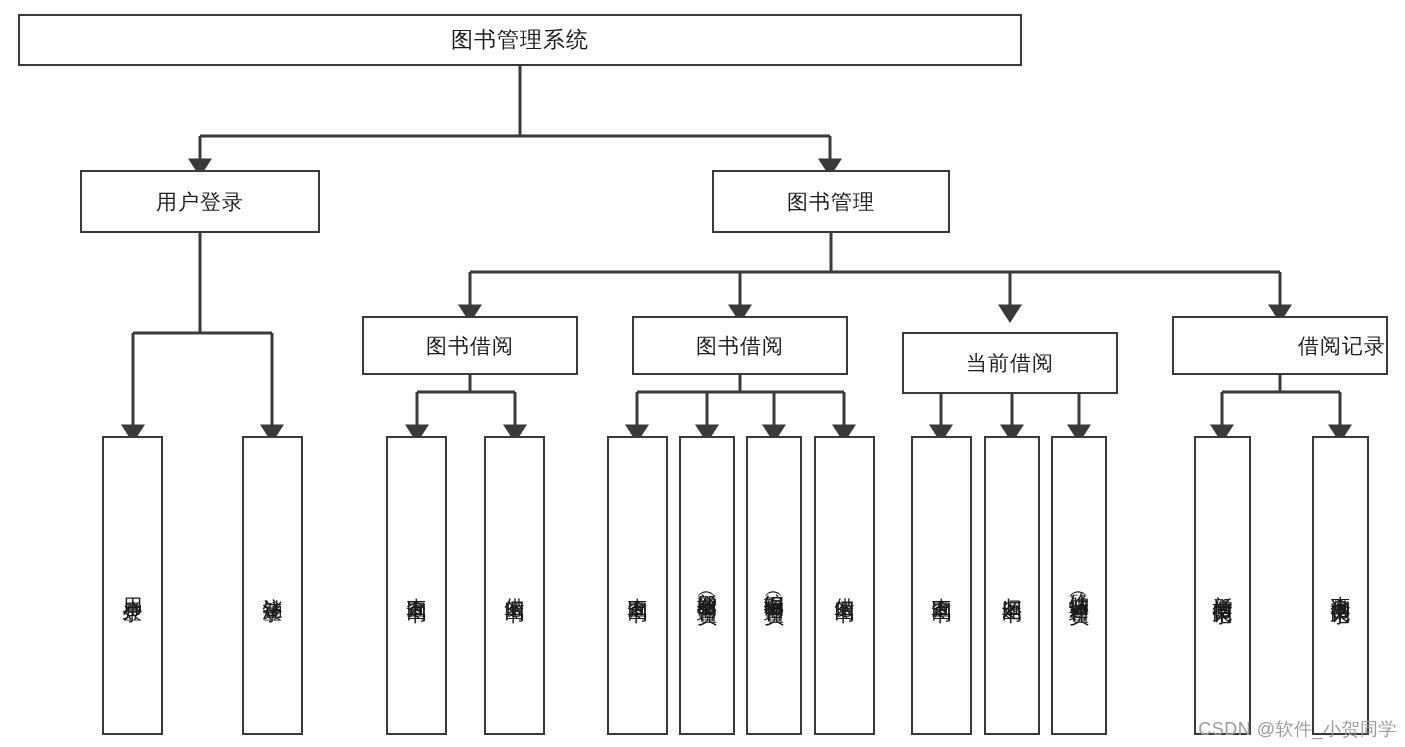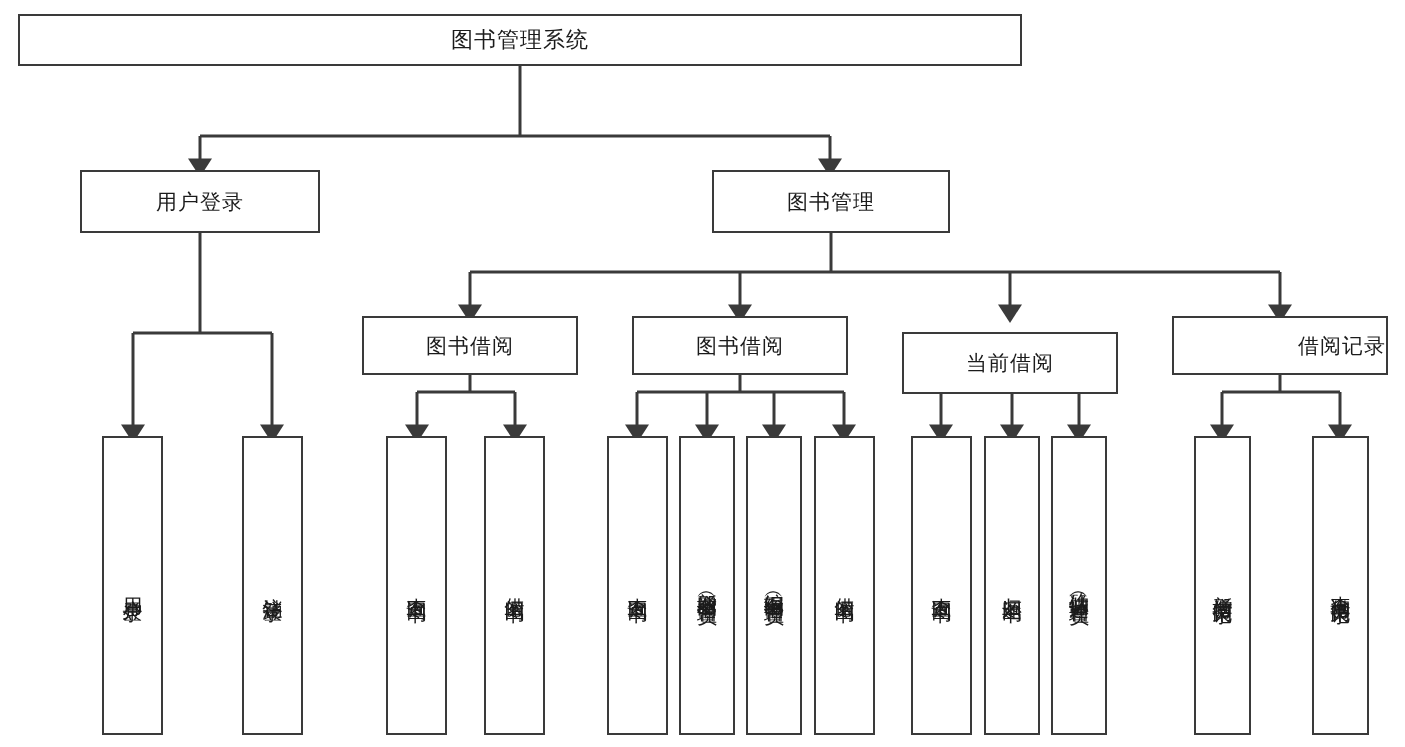--- a/index.html
+++ b/index.html
@@ -183,14 +183,15 @@
     <span class="vlabel">确认归还（管理员）</span>
   </div>
 
   <div class="node v" style="left:1194px; top:436px; width:57px; height:299px;">
     <span class="vlabel">新增借阅记录</span>
   </div>
   <div class="node v" style="left:1312px; top:436px; width:57px; height:299px;">
     <span class="vlabel">查询借阅记录</span>
   </div>
 
+  <div class="watermark">CSDN @软件_小贺同学</div>
 
 </div>
 
 </body></html>

